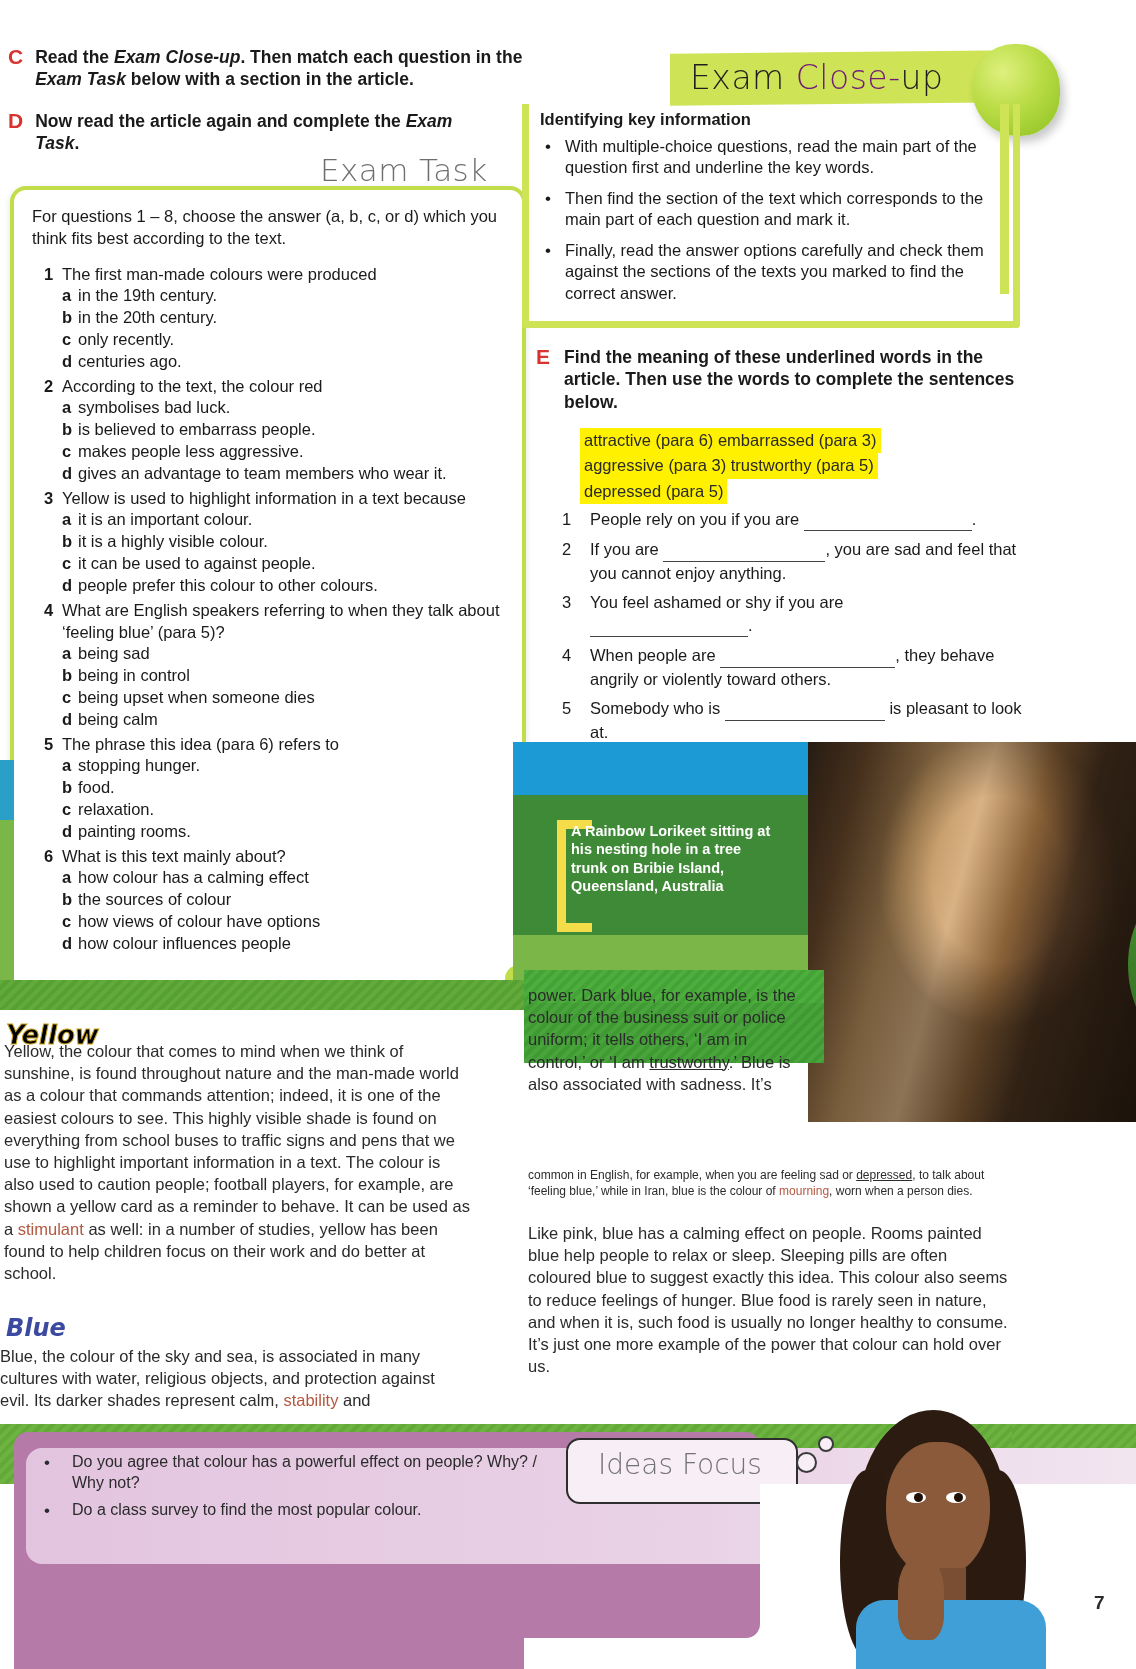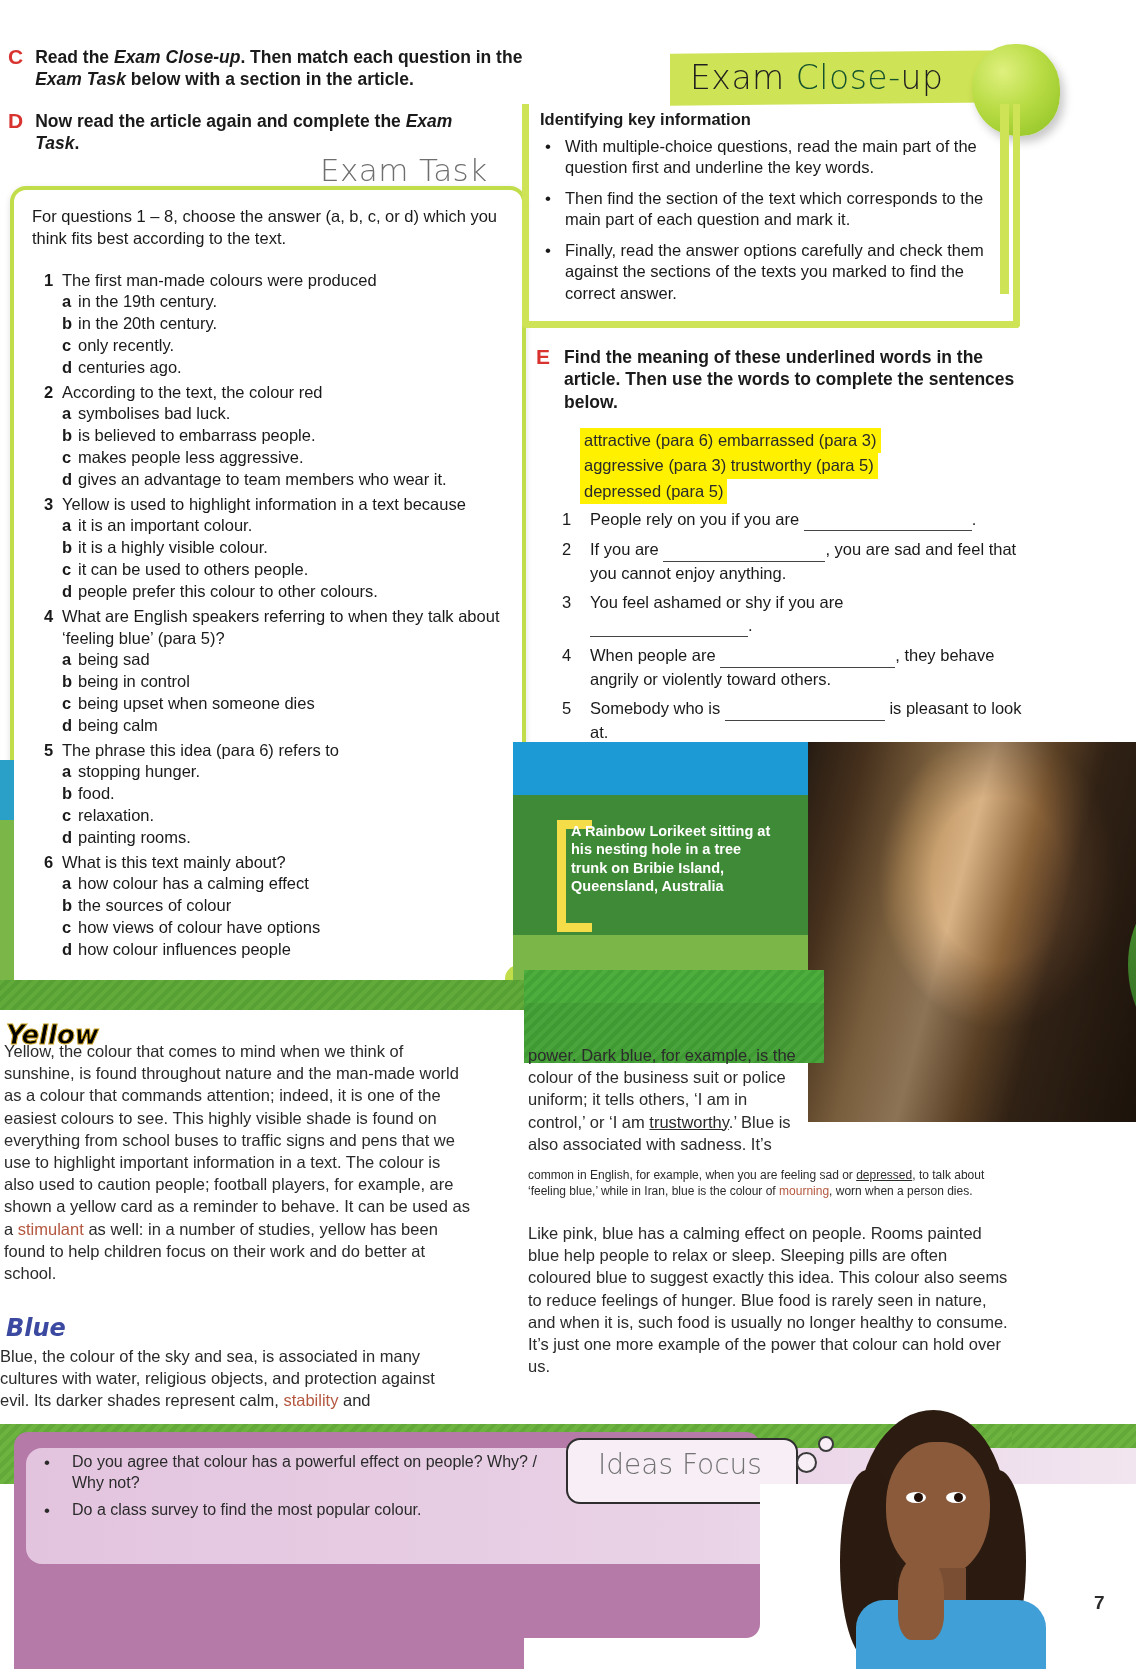--- a/index.html
+++ b/index.html
@@ -32,21 +32,21 @@
   }
   #examTaskBox {
     position:absolute; left:10px; top:186px; width:516px; height:812px;
     background:#ffffff;
     border:4px solid #c2dd4a;
     border-radius:16px;
     box-shadow:0 2px 6px rgba(0,0,0,.12);
     box-sizing:border-box;
   }
   #examTaskBox .inner { padding:16px 18px 10px 18px; }
-  .et-lead { font-size:16.5px; line-height:1.32; margin-bottom:20px; }
+  .et-lead { font-size:16.5px; line-height:1.32; margin-bottom:14px; }
   .q { margin-bottom:3px; }
   .q-row { display:flex; font-size:16.5px; line-height:1.3; }
   .q-num { width:30px; flex:0 0 30px; font-weight:bold; text-align:left; padding-left:12px; box-sizing:border-box;}
   .q-text { flex:1; }
   .opt-row { display:flex; font-size:16.5px; line-height:1.33; }
   .opt-let { width:30px; flex:0 0 30px; font-weight:bold; padding-left:30px; box-sizing:border-box;}
   .opt-txt { flex:1; padding-left:16px; }
   .nub {
     position:absolute; left:505px; top:965px; width:28px; height:28px;
     background:#c2dd4a; border-radius:50%;
@@ -56,21 +56,21 @@
   #ecuBanner {
     position:absolute; left:670px; top:52px; width:345px; height:52px;
     background:#cfe356;
     transform:skewY(-0.6deg);
   }
   #ecuBannerText {
     position:absolute; left:690px; top:58px; width:330px;
     font-family:"DejaVu Sans", sans-serif; font-weight:300;
     font-size:33px; letter-spacing:.5px; color:#1f1f1f;
   }
-  #ecuBannerText .light { color:#14532d; }
+  #ecuBannerText .light { color:#701a75; }
   #ecuLeaf {
     position:absolute; left:972px; top:44px; width:88px; height:92px;
     border-radius:50% 50% 46% 54%;
     background:radial-gradient(circle at 35% 30%, #dff07e 0%, #b9dc45 45%, #8cc021 100%);
     box-shadow:4px 6px 10px rgba(0,0,0,.22);
   }
   #ecuBox {
     position:absolute; left:522px; top:104px; width:498px; height:224px;
     border-left:7px solid #cfe356;
     border-bottom:7px solid #cfe356;
@@ -159,21 +159,21 @@
   #artBlueH {
     position:absolute; left:6px; top:1314px;
     font-size:24px; font-weight:bold; font-style:italic; color:#3b4aa0;
     font-family:"DejaVu Sans", sans-serif;
   }
   #artBlueP {
     position:absolute; left:0; top:1345px; width:468px;
     font-size:16.5px; line-height:1.345; color:#2b2b2b;
   }
   #artRight1 {
-    position:absolute; left:528px; top:1044px; width:278px;
+    position:absolute; left:528px; top:984px; width:278px;
     font-size:16.5px; line-height:1.345; color:#2b2b2b;
   }
   #artRight2 {
     position:absolute; left:528px; top:1145px; width:484px;
     font-size:12px; line-height:1.345; color:#2b2b2b;margin-top:22px;
   }
   #artRight3 {
     position:absolute; left:528px; top:1222px; width:484px;
     font-size:16.5px; line-height:1.345; color:#2b2b2b;
   }
@@ -311,21 +311,21 @@
         <div class="opt-row">
             <div class="opt-let">a</div>
             <div class="opt-txt">it is an important colour.</div>
           </div>
         <div class="opt-row">
             <div class="opt-let">b</div>
             <div class="opt-txt">it is a highly visible colour.</div>
           </div>
         <div class="opt-row">
             <div class="opt-let">c</div>
-            <div class="opt-txt">it can be used to others people.</div>
+            <div class="opt-txt">it can be used to against people.</div>
           </div>
         <div class="opt-row">
             <div class="opt-let">d</div>
             <div class="opt-txt">people prefer this colour to other colours.</div>
           </div>
       </div>
 
       <div class="q">
         <div class="q-row">
             <div class="q-num">4</div>

